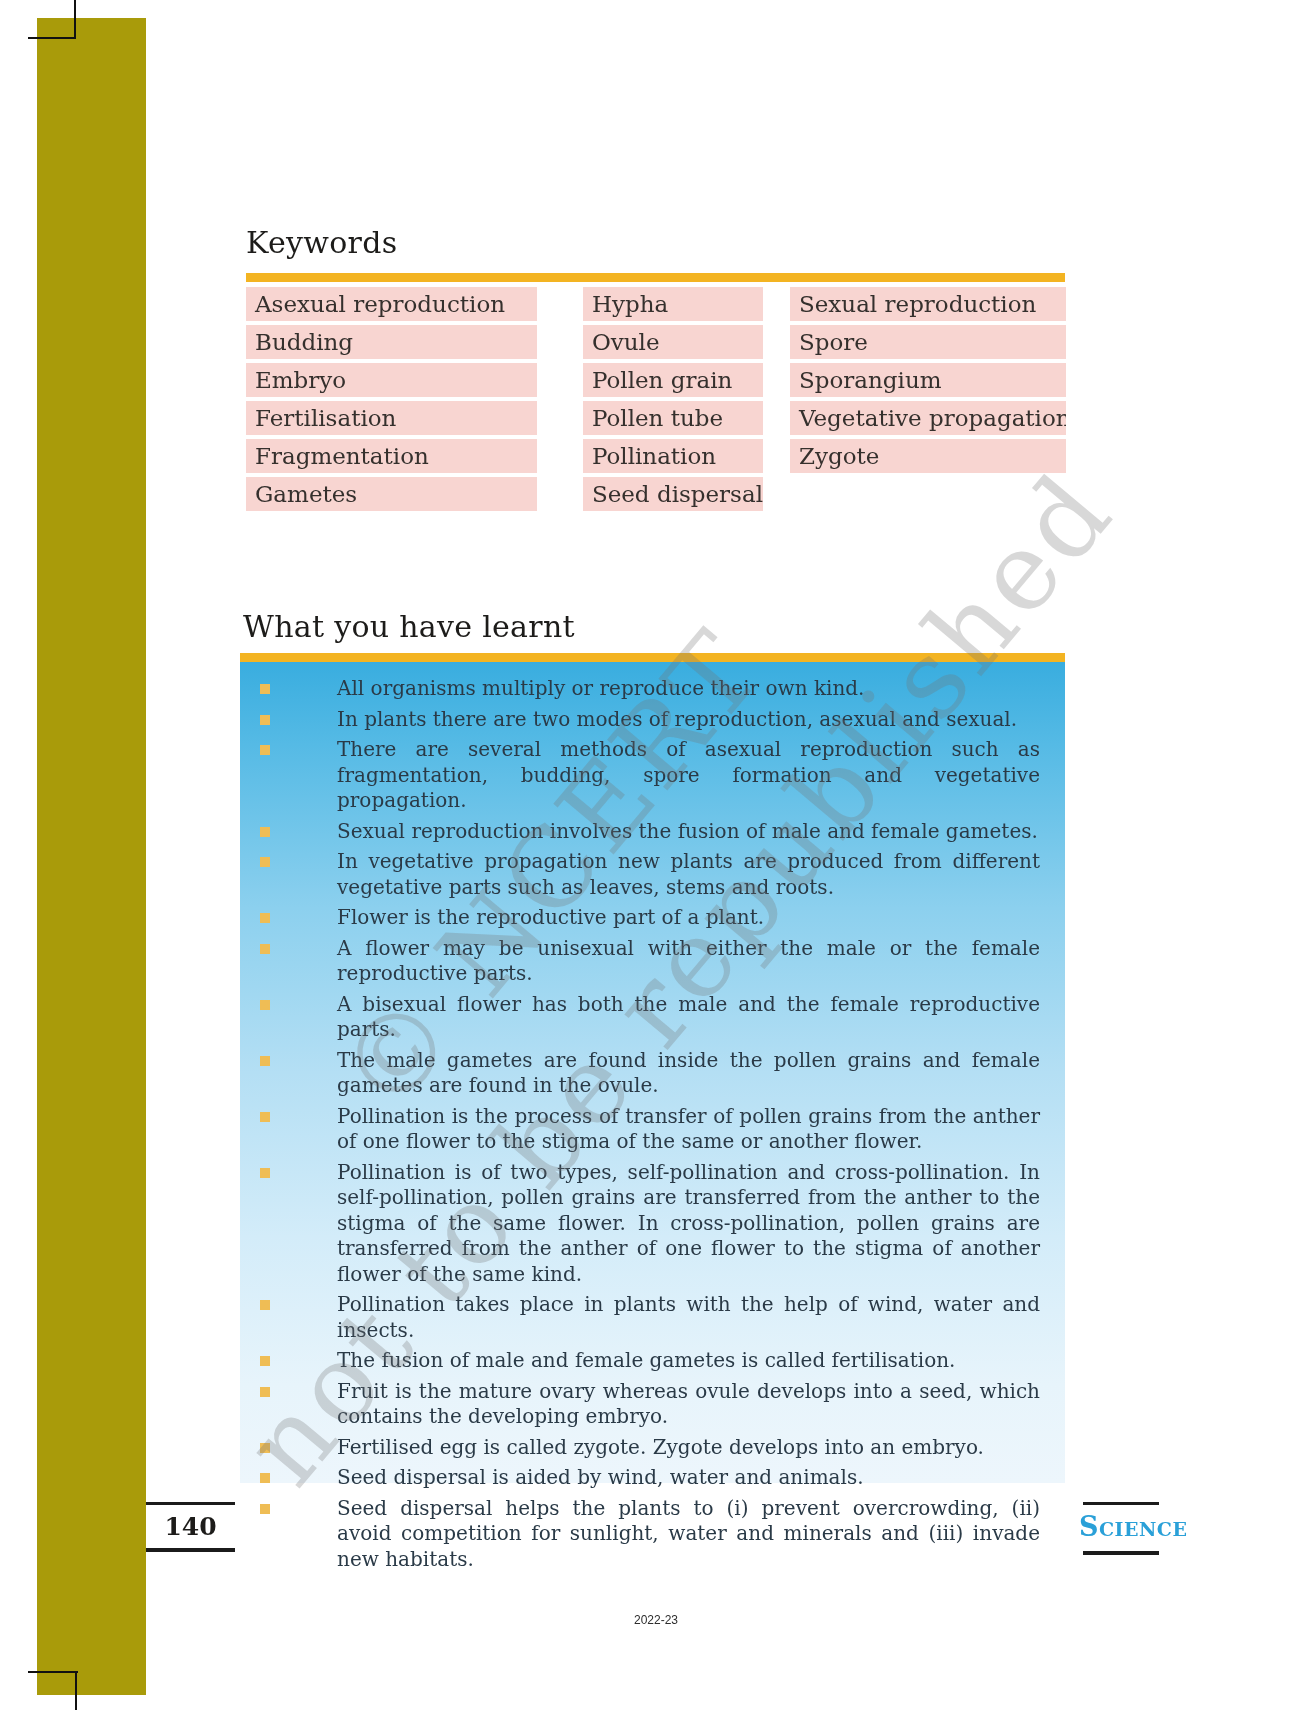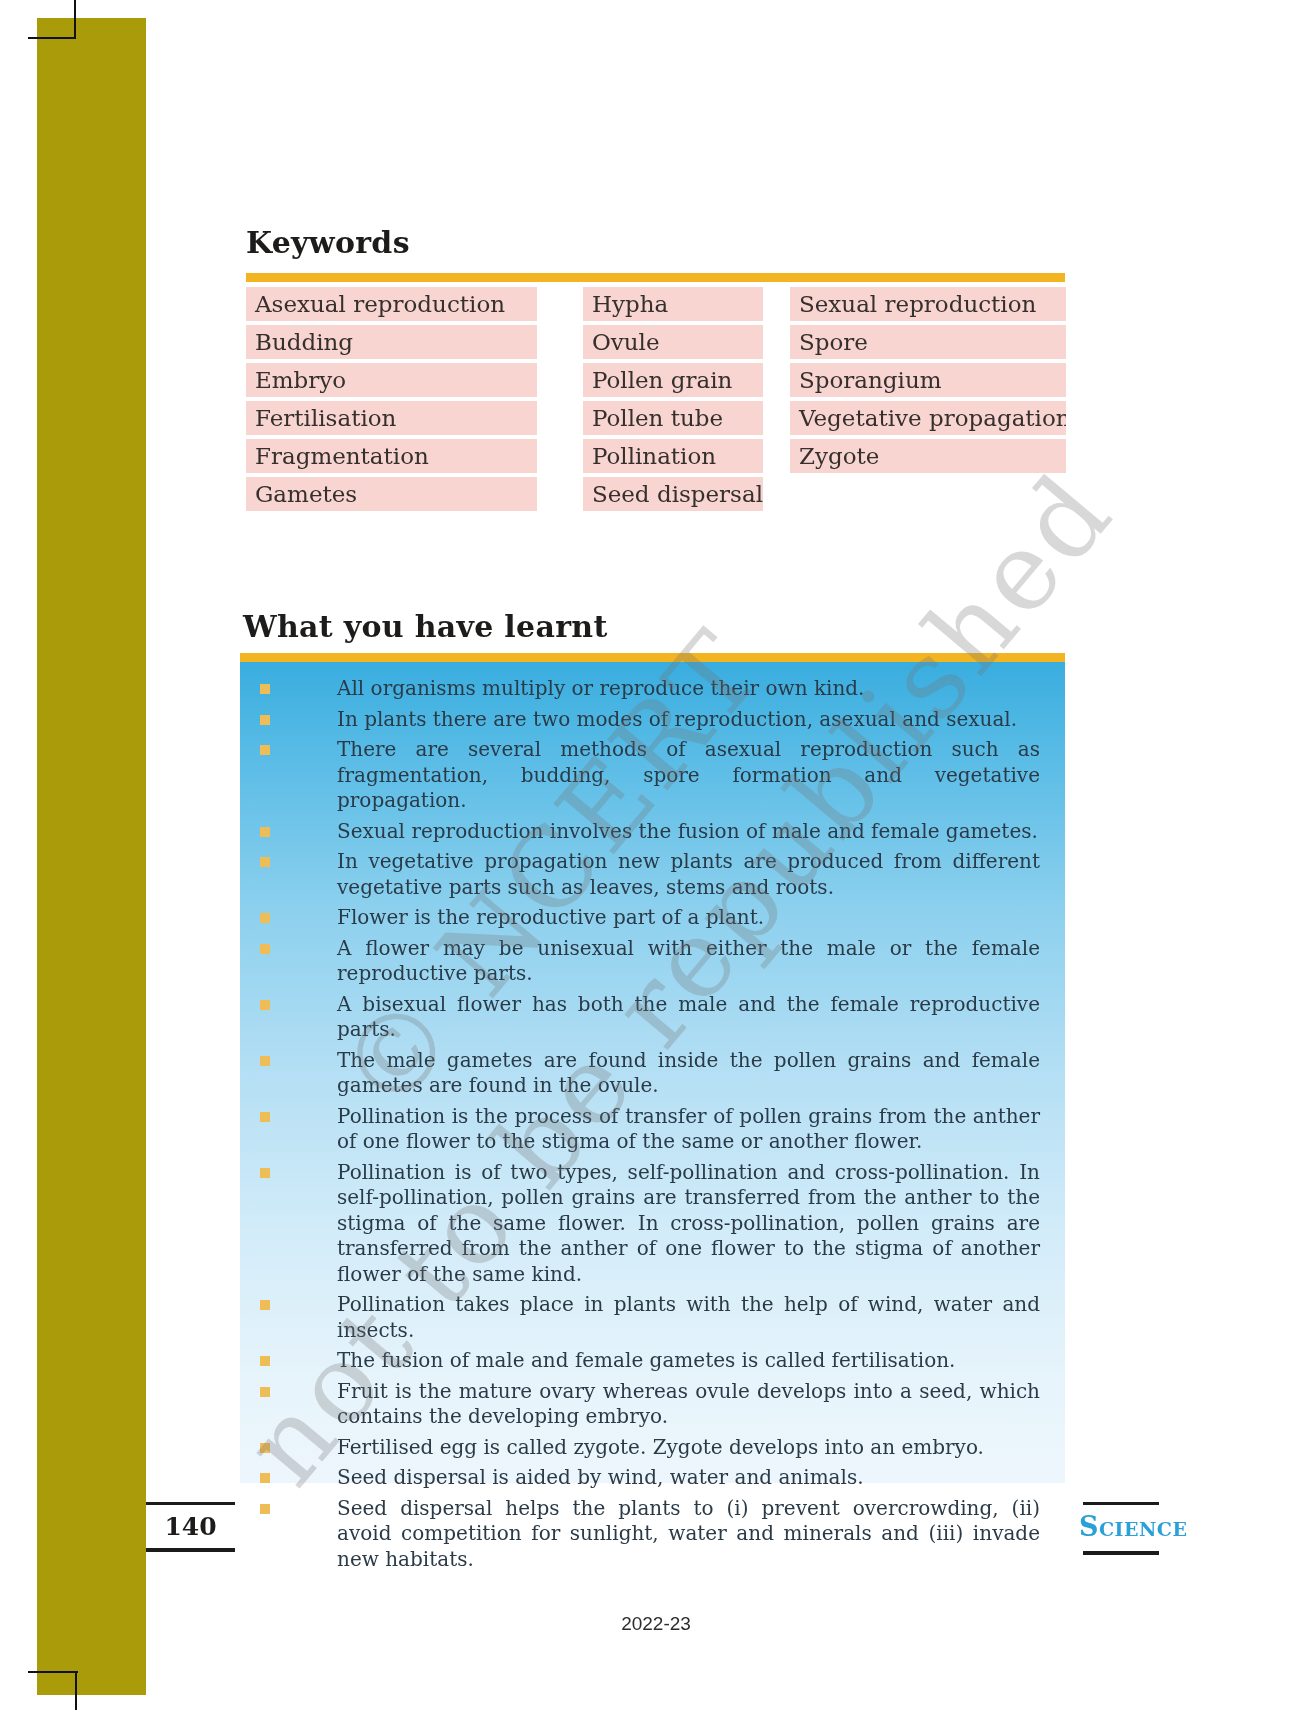--- a/index.html
+++ b/index.html
@@ -11,21 +11,21 @@
   
   .spine { position:absolute; left:37px; top:18px; width:109px; height:1677px; background:#A99B0A; }
   
   .crop { position:absolute; background:#111; }
   .crop-v-top    { left:74px;  top:0;      width:2px;  height:39px; }
   .crop-h-top    { left:28px;  top:37px;   width:48px; height:2px;  }
   .crop-h-bottom { left:28px;  top:1671px; width:50px; height:2px;  }
   .crop-v-bottom { left:75px;  top:1671px; width:2px;  height:39px; }
 
   
-  .sec-title { position:absolute; font-size:30px; line-height:34px; font-weight:bold; color:#1d1c1a; letter-spacing:0.3px; }
+  .sec-title { position:absolute; font-size:30px; line-height:34px; font-weight:normal; color:#1d1c1a; letter-spacing:0.3px; }
   .kw-title     { left:246px; top:226px; }
   .learnt-title { left:243px; top:610px; }
   .accent-bar { position:absolute; height:9px; background:#F3B422; }
   .bar-keywords { left:246px; top:273px; width:819px; }
   .bar-learnt   { left:240px; top:653px; width:825px; }
 
   
   .kw-grid { position:absolute; left:246px; top:287px; width:820px; display:flex; }
   .kw-col { list-style:none; margin:0; padding:0; }
   .kw-col-1 { width:340px; }
@@ -62,21 +62,21 @@
   .pn-rule-top     { left:146px;  top:1502px; width:89px; height:3px; }
   .pn-rule-bottom  { left:146px;  top:1548px; width:89px; height:4px; }
   .page-number { position:absolute; left:146px; top:1512px; width:89px; text-align:center;
                  font-size:25px; font-weight:bold; color:#1d1c1a; }
   .brand-rule-top    { left:1083px; top:1502px; width:76px; height:3px; }
   .brand-rule-bottom { left:1083px; top:1551px; width:76px; height:4px; }
   .brand { position:absolute; left:1079px; top:1511px; width:84px; text-align:center;
            font-variant:small-caps; font-weight:bold; font-size:27px;
            letter-spacing:0.5px; color:#2AA0D8; }
   .edition { position:absolute; left:576px; top:1613px; width:160px; text-align:center;
-             font-family:"Liberation Sans", sans-serif; font-size:19px; color:#2d2d2d; }
+             font-family:"Liberation Sans", sans-serif; font-size:12px; color:#2d2d2d; }
 </style>
 </head>
 <body>
 
 <div class="page">
 
   <div class="spine"></div>
   <div class="crop crop-v-top"></div>
   <div class="crop crop-h-top"></div>
   <div class="crop crop-h-bottom"></div>

